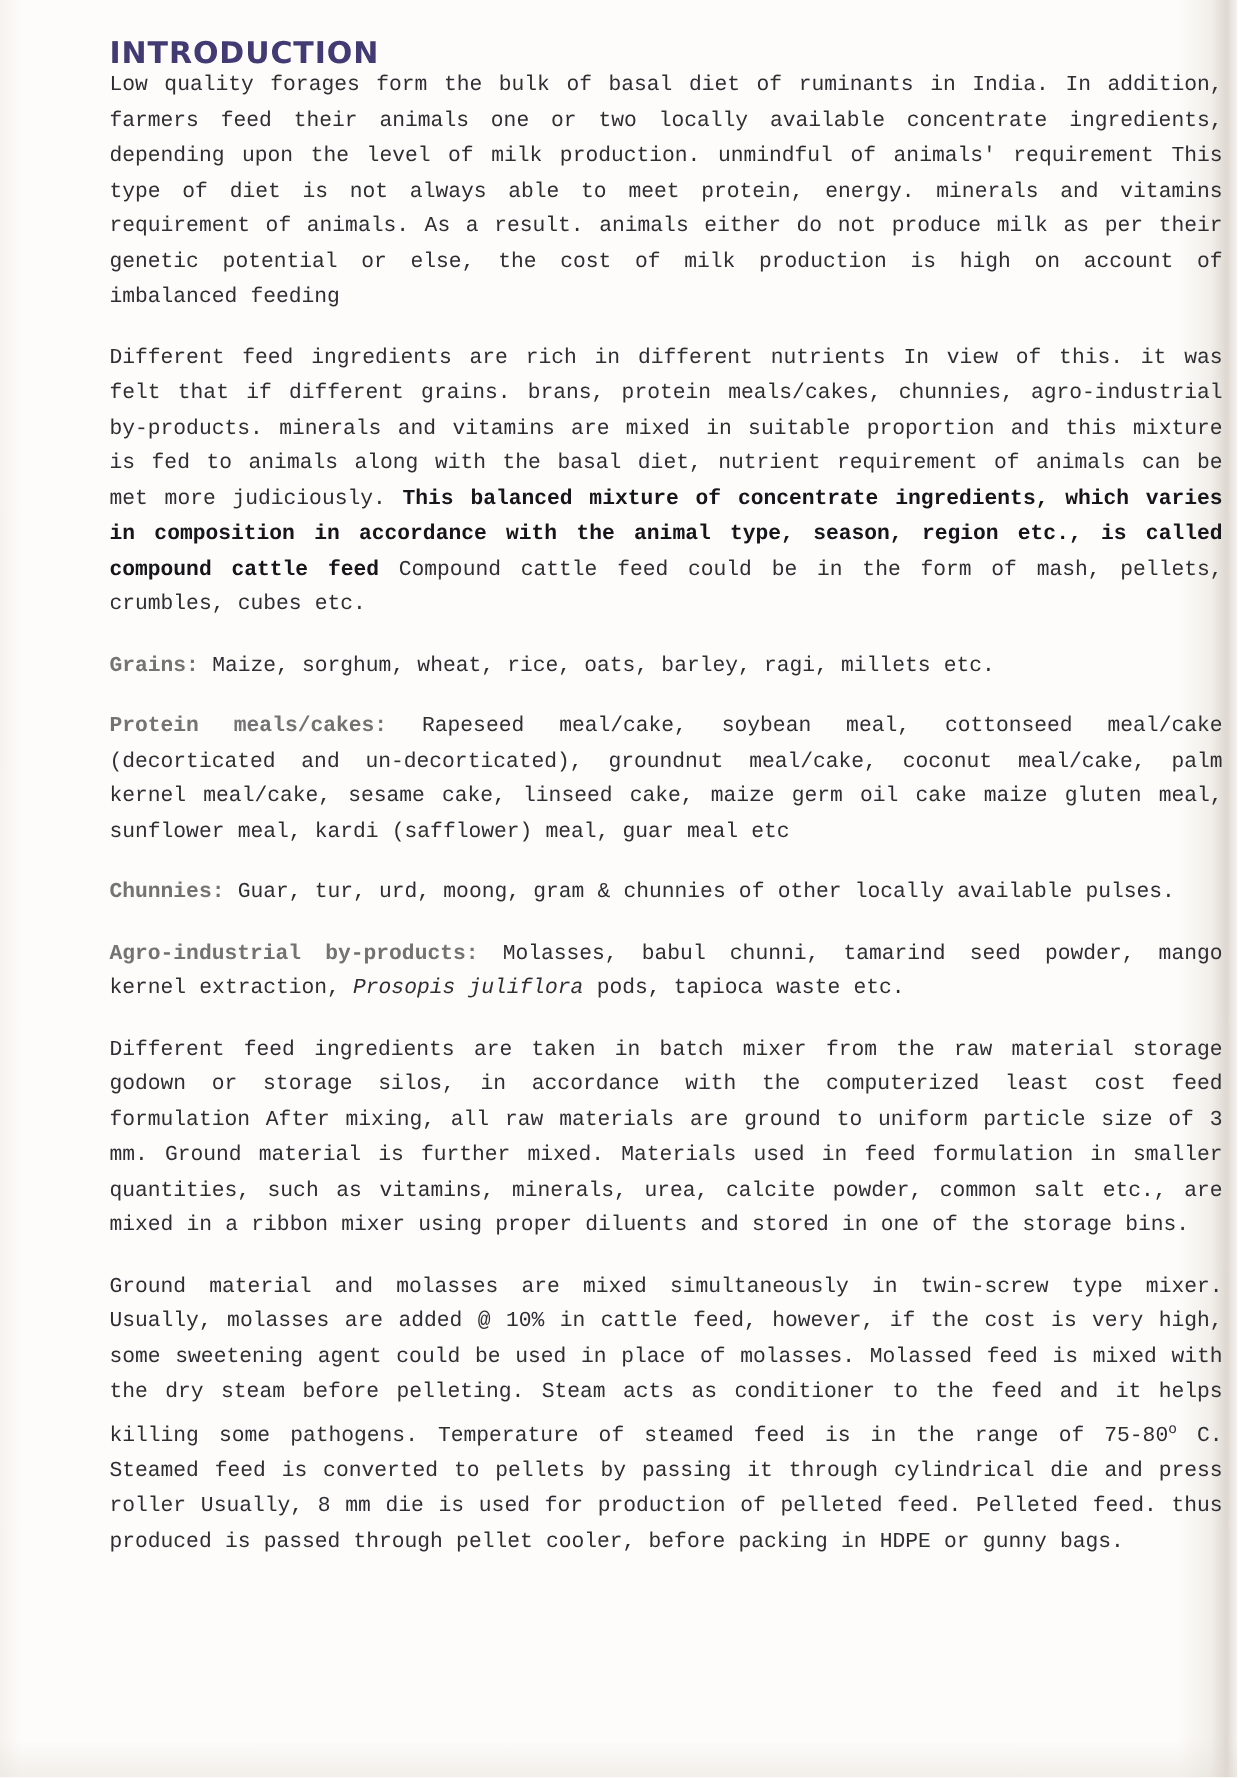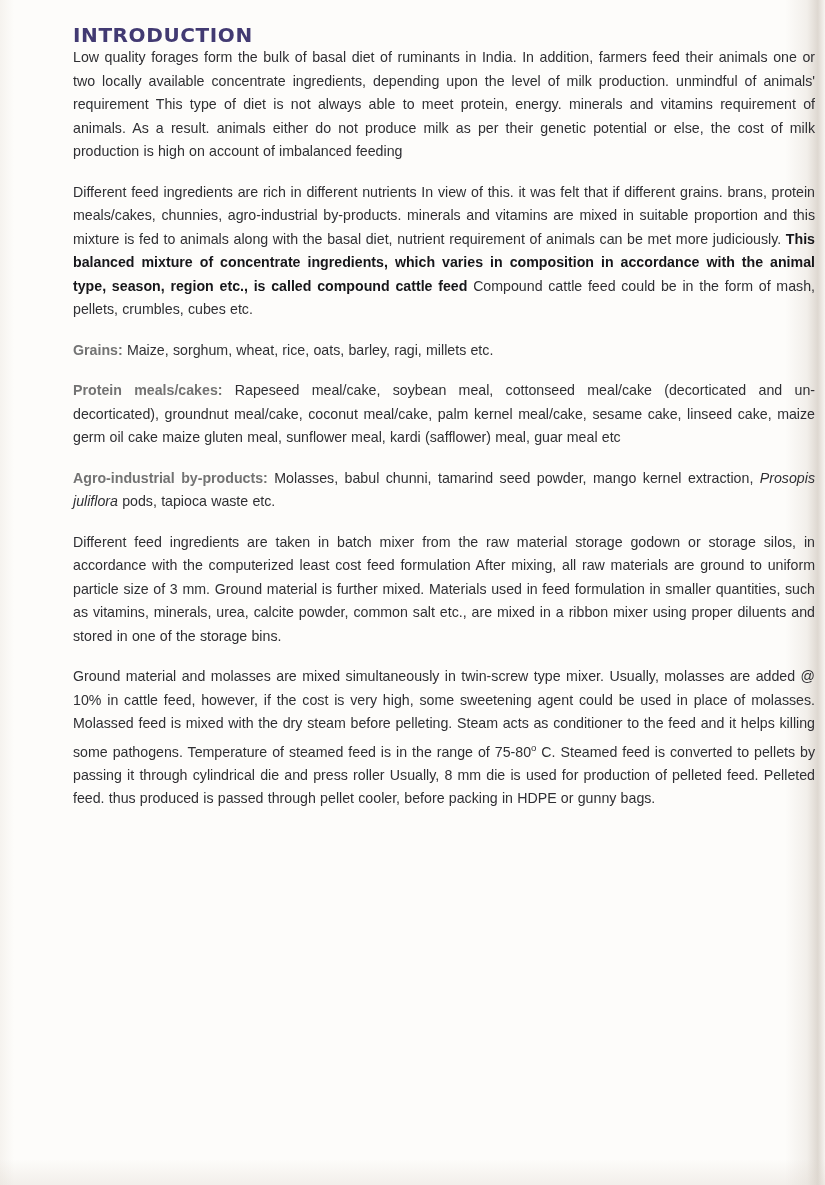--- a/index.html
+++ b/index.html
@@ -59,21 +59,21 @@
     color: #423a72;
     letter-spacing: 0.6px;
     margin: 0;
     line-height: 1.1;
   }
   .h-intro  { margin: 0 0 16px 0; }
   .h-main   { margin: 26px 0 14px 0; }
   .h-how    { margin: 27px 0 15px 0; }
 
   p.body-text {
-    font-family: Liberation Sans, sans-serif;
+    font-family: Liberation Mono, monospace;
     font-size: 14.2px;
     line-height: 23.5px;
     color: #2f2f33;
     text-align: justify;
     text-justify: inter-word;
     margin: 0 0 17px 0;
     word-spacing: 0.3px;
   }
   p.body-text:last-child { margin-bottom: 0; }
   .ing-item { margin-bottom: 16px; }
@@ -99,20 +99,21 @@
     <p class="body-text">Low quality forages form the bulk of basal diet of ruminants in India. In addition, farmers feed their animals one or two locally available concentrate ingredients, depending upon the level of milk production. unmindful of animals' requirement This type of diet is not always able to meet protein, energy. minerals and vitamins requirement of animals. As a result. animals either do not produce milk as per their genetic potential or else, the cost of milk production is high on account of imbalanced feeding</p>
 
     <p class="body-text"><span>Different feed ingredients are rich in different nutrients In view of this. it was felt that if different grains. brans, protein meals/cakes, chunnies, agro-industrial by-products. minerals and vitamins are mixed in suitable proportion and this mixture is fed to animals along with the basal diet, nutrient requirement of animals can be met more judiciously. </span><span class="bold-run">This balanced mixture of concentrate ingredients, which varies in composition in accordance with the animal type, season, region etc., is called compound cattle feed</span><span> Compound cattle feed could be in the form of mash, pellets, crumbles, cubes etc.</span></p>
 
 
     <p class="body-text ing-item"><span class="lbl">Grains:</span><span> Maize, sorghum, wheat, rice, oats, barley, ragi, millets etc.</span></p>
 
 
     <p class="body-text ing-item"><span class="lbl">Protein meals/cakes:</span><span> Rapeseed meal/cake, soybean meal, cottonseed meal/cake (decorticated and un-decorticated), groundnut meal/cake, coconut meal/cake, palm kernel meal/cake, sesame cake, linseed cake, maize germ oil cake  maize gluten meal, sunflower meal, kardi (safflower) meal, guar meal etc</span></p>
 
+    <p class="body-text ing-item"><span class="lbl">Chunnies:</span><span> Guar, tur, urd, moong, gram &amp; chunnies of other locally available pulses.</span></p>
 
     <p class="body-text ing-item"><span class="lbl">Agro-industrial by-products:</span><span> Molasses, babul chunni, tamarind seed powder, mango kernel extraction, </span><span class="em">Prosopis juliflora</span><span> pods, tapioca waste etc.</span></p>
 
 
 
     <p class="body-text">Different feed ingredients are taken in batch mixer from the raw material storage godown or storage silos, in accordance with the computerized least cost feed formulation After mixing, all raw materials are ground to uniform particle size of 3 mm. Ground material is further mixed. Materials used in feed formulation in smaller quantities, such as vitamins, minerals, urea, calcite powder, common salt etc., are mixed in a ribbon mixer using proper diluents and stored in one of the storage bins.</p>
 
     <p class="body-text"><span>Ground material and molasses are mixed simultaneously in twin-screw type mixer. Usually, molasses are added @ 10% in cattle feed, however, if the cost is very high, some sweetening agent could be used in place of molasses. Molassed feed is mixed with the dry steam before pelleting. Steam acts as conditioner to the feed and it helps killing some pathogens. Temperature of steamed feed is in the range of 75-80</span><sup>o</sup><span> C. Steamed feed is converted to pellets by passing it through cylindrical die and press roller Usually, 8 mm die is used for production of pelleted feed. Pelleted feed. thus produced is passed through pellet cooler, before packing in HDPE or gunny bags.</span></p>
 
   </div>

